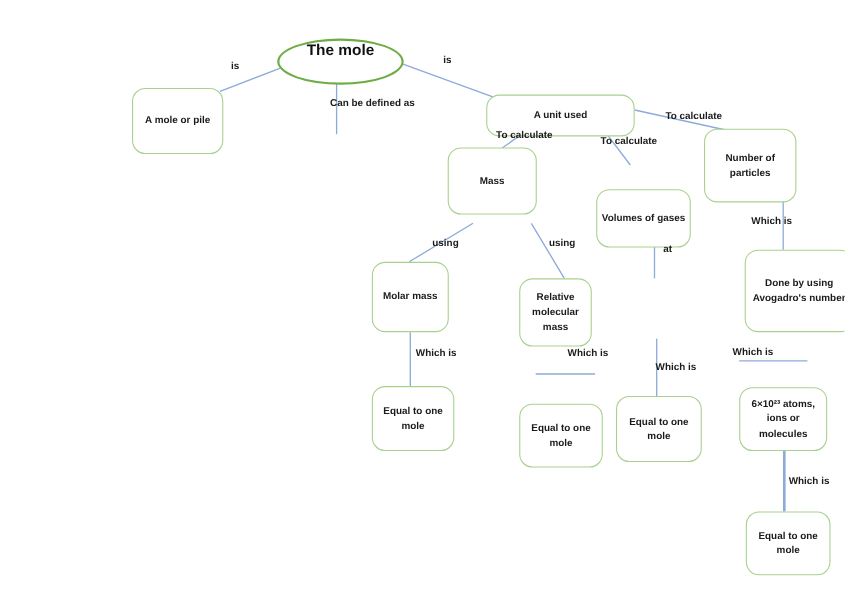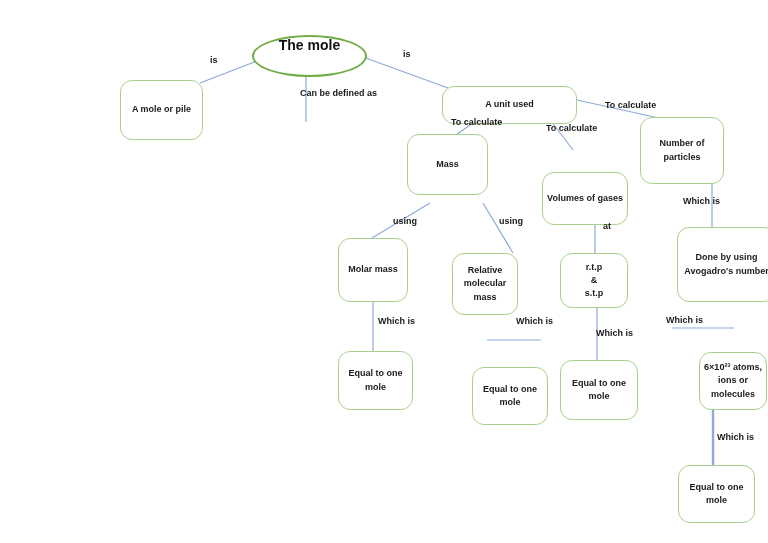--- a/index.html
+++ b/index.html
@@ -39,27 +39,27 @@
   }
   
   #n-ellipse   {left:252px;top:35px;width:111px;height:38px;}
   #n-heap      {left:120px;top:80px;width:83px;height:60px;}
   #n-def       {left:228px;top:122px;width:158px;height:55px;}
   #n-unit      {left:442px;top:86px;width:135px;height:27px;}
   #n-mass      {left:407px;top:134px;width:81px;height:61px;}
   #n-volumes   {left:542px;top:150px;width:86px;height:53px;margin-top:22px;}
   #n-particles {left:640px;top:117px;width:84px;height:67px;}
   #n-molar     {left:338px;top:238px;width:70px;height:64px;}
-  #n-relative  {left:452px;top:253px;width:66px;height:62px;}
+  #n-relative  {left:472px;top:253px;width:66px;height:62px;}
   #n-rtp       {left:560px;top:253px;width:68px;height:55px;}
   #n-doneby    {left:677px;top:227px;width:99px;height:75px;}
   #n-equal1    {left:338px;top:351px;width:75px;height:59px;}
   #n-equal2    {left:472px;top:367px;width:76px;height:58px;}
   #n-equal3    {left:560px;top:360px;width:78px;height:60px;}
-  #n-atoms     {left:672px;top:352px;width:68px;height:58px;margin-left:27px;}
+  #n-atoms     {left:672px;top:352px;width:80px;height:58px;}
   #n-equal4    {left:678px;top:465px;width:77px;height:58px;}
   
   #l-is-left    {left:210px;top:55px;}
   #l-is-right   {left:403px;top:49px;}
   #l-defined    {left:300px;top:88px;}
   #l-calc-mass  {left:451px;top:117px;}
   #l-calc-vol   {left:546px;top:123px;}
   #l-calc-part  {left:605px;top:100px;}
   #l-using-l    {left:393px;top:216px;}
   #l-using-r    {left:499px;top:216px;}
@@ -100,23 +100,20 @@
     <span>The mole</span>
   </div>
 
   <div id="n-heap" class="node">A mole or pile</div>
   <div id="n-unit" class="node">A unit used</div>
   <div id="n-mass" class="node">Mass</div>
   <div id="n-volumes" class="node">Volumes of gases</div>
   <div id="n-particles" class="node">Number of particles</div>
   <div id="n-molar" class="node">Molar mass</div>
   <div id="n-relative" class="node">Relative molecular mass</div>
-  <div id="n-rtp" class="node">r.t.p
-&amp;
-s.t.p</div>
   <div id="n-doneby" class="node">Done by using Avogadro's number</div>
   <div id="n-equal1" class="node">Equal to one mole</div>
   <div id="n-equal2" class="node">Equal to one mole</div>
   <div id="n-equal3" class="node">Equal to one mole</div>
   <div id="n-atoms" class="node">6×10²³ atoms, ions or molecules</div>
   <div id="n-equal4" class="node">Equal to one mole</div>
 
   <span id="l-is-left" class="edge-label">is</span>
   <span id="l-is-right" class="edge-label">is</span>
   <span id="l-defined" class="edge-label">Can be defined as</span>

